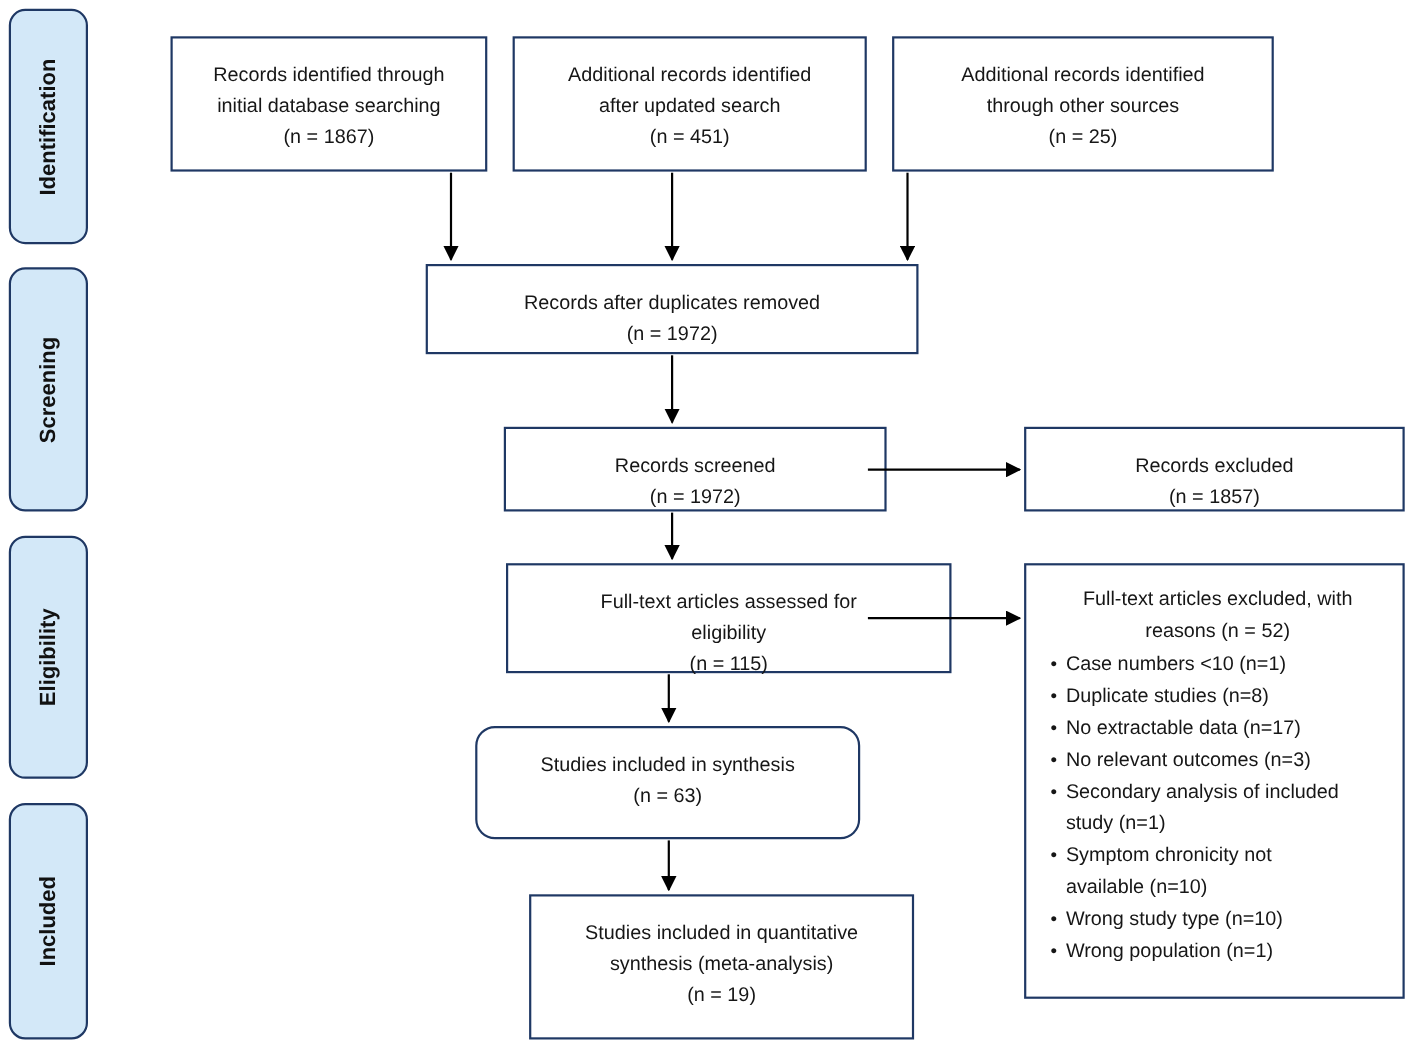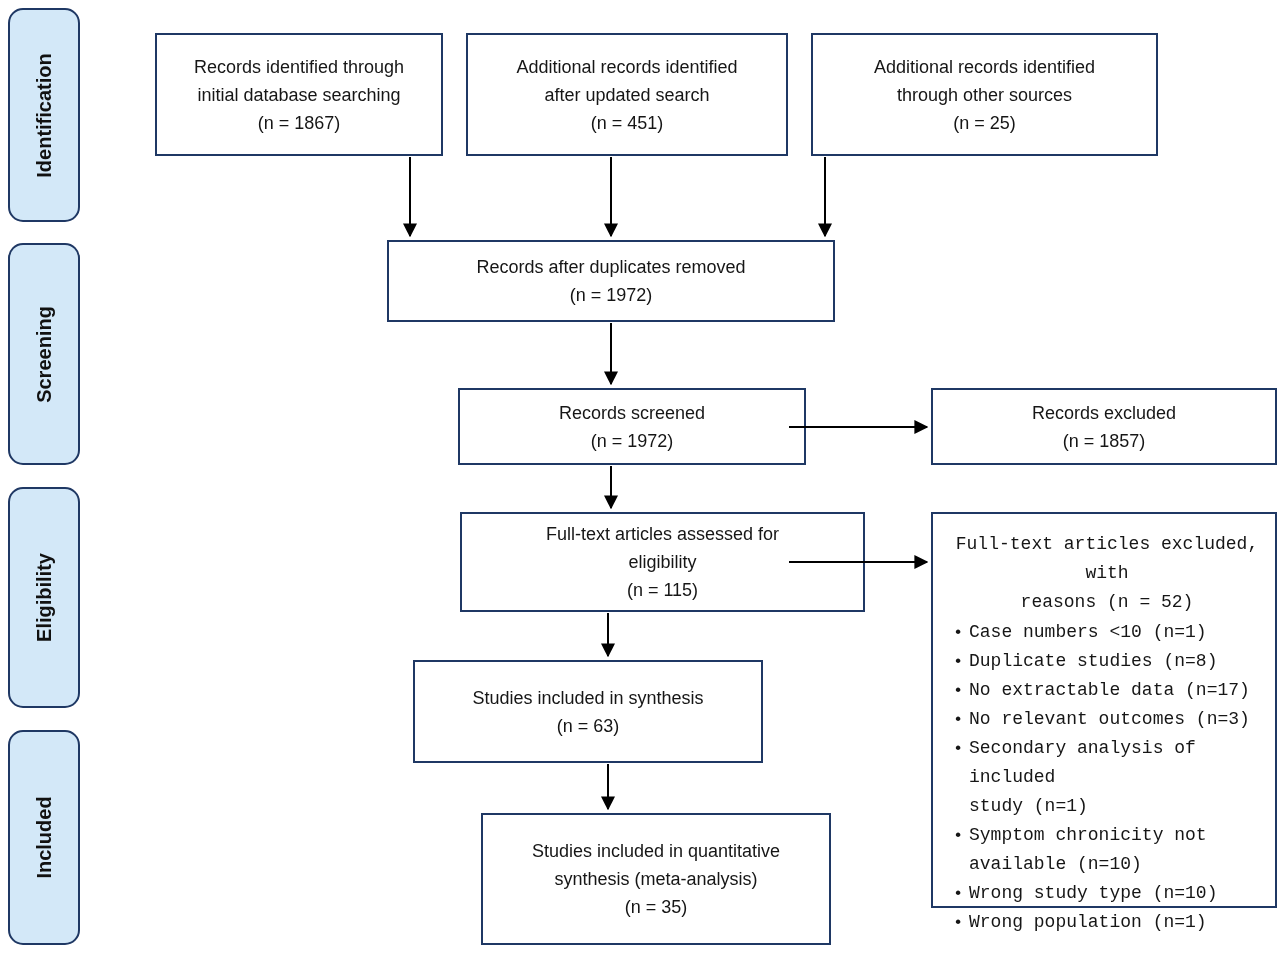--- a/index.html
+++ b/index.html
@@ -41,34 +41,32 @@
     color:#111;
   }
   
   .node{
     position:absolute;
     background:#ffffff;
     border:2.5px solid var(--border);
     display:flex;
     flex-direction:column;
     align-items:center;
-    justify-content:center;
     text-align:center;
     font-size:18px;
     line-height:28px;
-    padding:8px 6px;
+    padding:19px 6px;
   }
   
   .node.reasons{
     justify-content:flex-start;
     text-align:left;
     align-items:stretch;
     padding:16px 8px 24px 14px;
     line-height:29px;
-    font-family:Liberation Mono, monospace;
   }
   .reasons .reasons-title{
     text-align:center;
   }
   .reasons ul{
     list-style:none;
     margin-top:1px;
   }
   .reasons li{
     display:flex;
@@ -183,28 +181,28 @@
         <span class="bullet">•</span>
         <span class="bullet-text">Wrong study type (n=10)</span>
       </li>
       <li>
         <span class="bullet">•</span>
         <span class="bullet-text">Wrong population (n=1)</span>
       </li>
     </ul>
   </div>
 
-  <div class="node" style="left:413px;top:660px;width:350px;height:103px;">
+  <div class="node" style="left:432px;top:660px;width:350px;height:103px;border-radius:18px;">
     <div>Studies included in synthesis</div>
     <div>(n = 63)</div>
   </div>
   <div class="node" style="left:433px;top:813px;width:350px;height:132px;margin-left:48px;">
     <div>Studies included in quantitative</div>
     <div>synthesis (meta-analysis)</div>
-    <div>(n = 35)</div>
+    <div>(n = 19)</div>
   </div>
 
   <svg class="arrows" width="1280" height="955" viewBox="0 0 1280 955">
     <defs>
       <marker id="ah" viewBox="0 0 10 10" refX="9" refY="5" markerWidth="14" markerHeight="14" markerUnits="userSpaceOnUse" orient="auto">
         <path class="arrowhead" d="M0,0 L10,5 L0,10 Z"></path>
       </marker>
     </defs>
     <line x1="410" y1="157" x2="410" y2="236" marker-end="url(#ah)"></line>
     <line x1="611" y1="157" x2="611" y2="236" marker-end="url(#ah)"></line>

